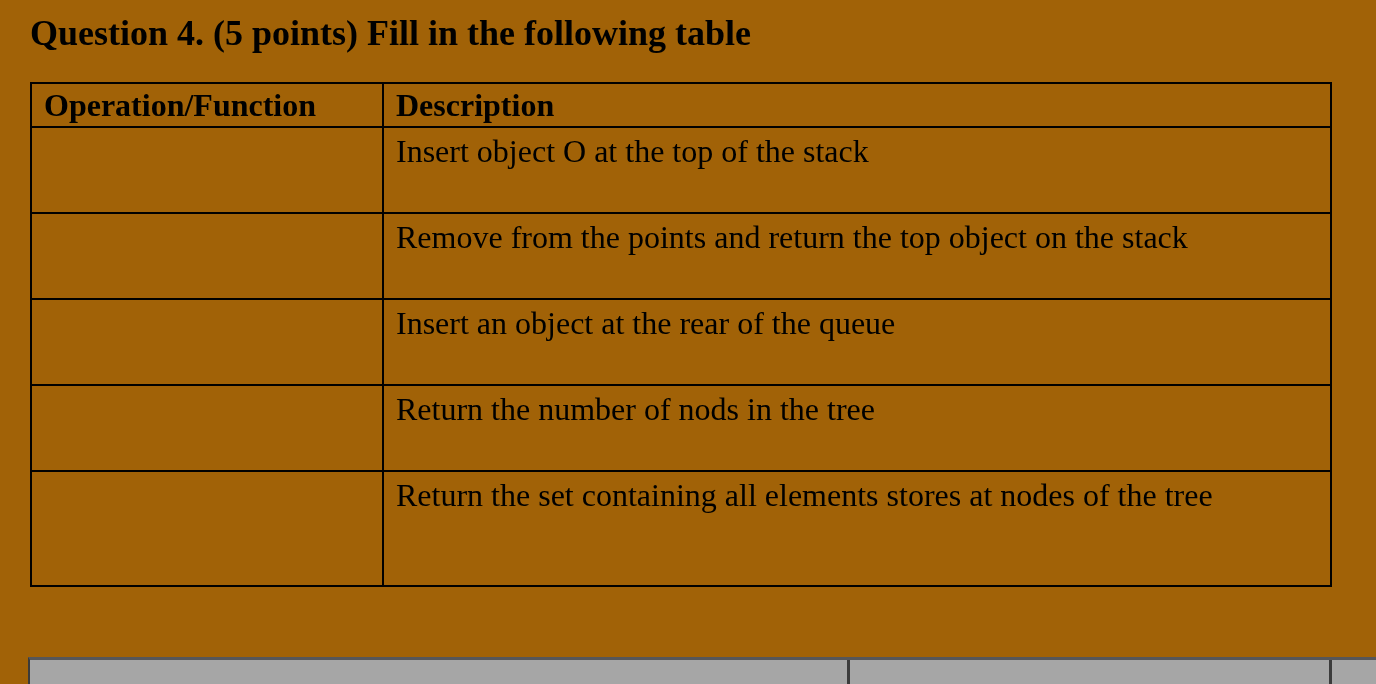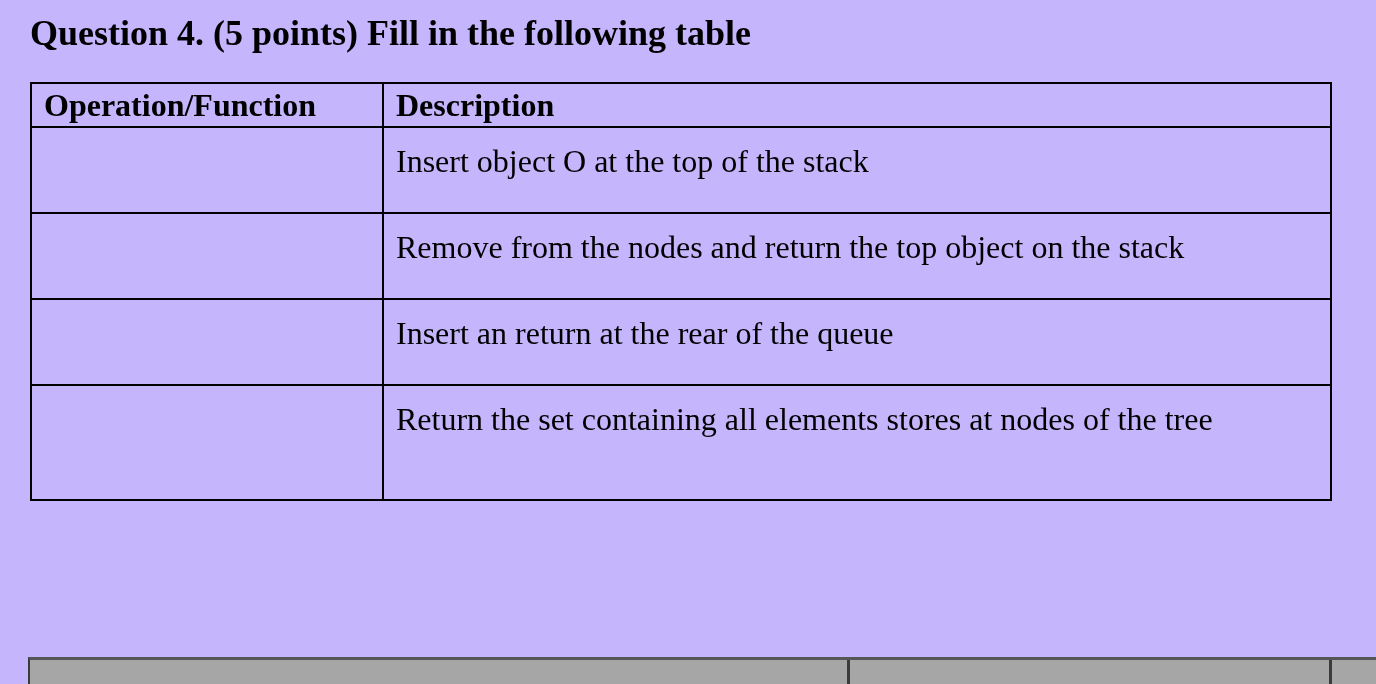--- a/index.html
+++ b/index.html
@@ -2,21 +2,21 @@
 <html><head>
 <meta charset="utf-8">
 <style>
   * { margin: 0; padding: 0; box-sizing: border-box; }
   html, body { width: 1376px; height: 684px; }
   body { background: #ffffff; font-family: "Liberation Serif", serif; }
   .page {
     position: relative;
     width: 1376px;
     height: 684px;
-    background: #c4b5fd;
+    background: #a16207;
     overflow: hidden;
   }
   .question-title {
     position: absolute;
     left: 30px;
     top: 12px;
     font-family: "Liberation Serif", serif;
     font-size: 36px;
     font-weight: bold;
     color: #000000;
@@ -46,21 +46,21 @@
     font-weight: bold;
     height: 44px;
     padding: 1px 10px 1px 12px;
     vertical-align: middle;
     line-height: 36px;
   }
   table.q-table td {
     font-size: 32px;
     font-weight: normal;
     line-height: 43px;
-    padding: 12px 14px 2px 12px;
+    padding: 2px 14px 2px 12px;
     height: 86px;
   }
   table.q-table tr.row-last td { height: 115px; }
   
   .next-table-row {
     position: absolute;
     left: 28px;
     top: 657px;
     width: 1348px;
     height: 40px;
@@ -96,25 +96,29 @@
         <th>Description</th>
       </tr>
     </thead>
     <tbody>
       <tr>
         <td></td>
         <td>Insert object O at the top of the stack</td>
       </tr>
       <tr>
         <td></td>
-        <td>Remove from the nodes and return the top object on the stack</td>
+        <td>Remove from the points and return the top object on the stack</td>
       </tr>
       <tr>
         <td></td>
-        <td>Insert an return at the rear of the queue</td>
+        <td>Insert an object at the rear of the queue</td>
+      </tr>
+      <tr>
+        <td></td>
+        <td>Return the number of nods in the tree</td>
       </tr>
       <tr class="row-last">
         <td></td>
         <td>Return the set containing all elements stores at nodes of the tree</td>
       </tr>
     </tbody>
   </table>
 
   <div class="next-table-row">
     <div class="v-divider d1"></div>

